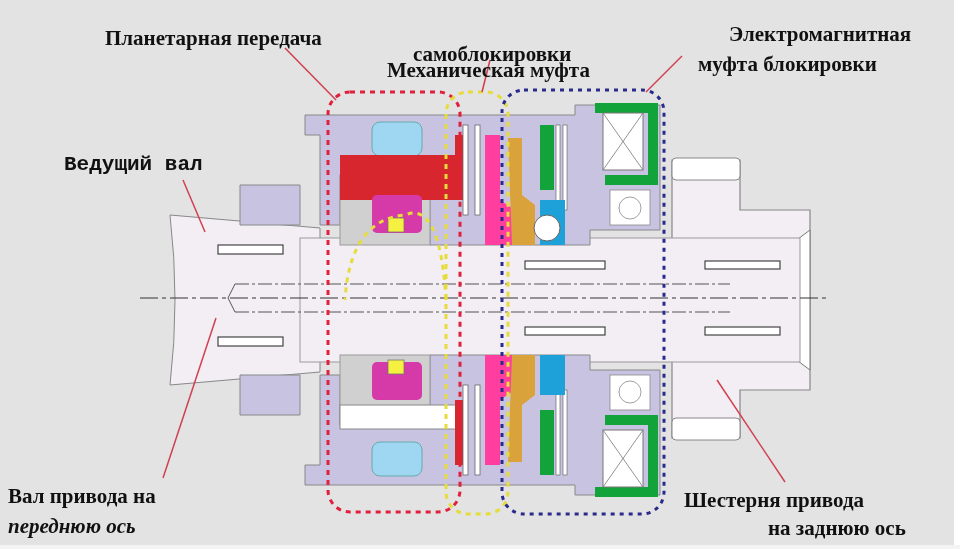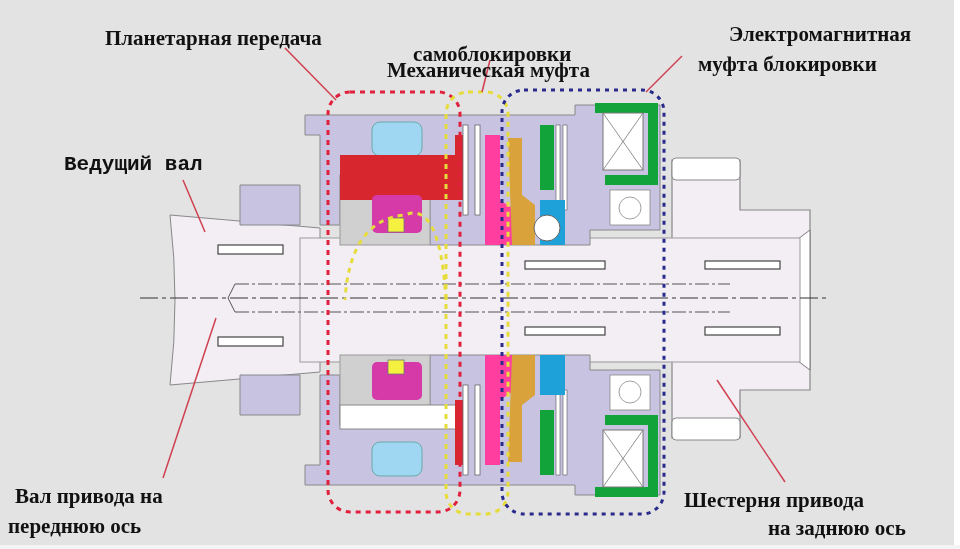--- a/index.html
+++ b/index.html
@@ -106,19 +106,19 @@
   <line x1="216" y1="318" x2="163" y2="478" stroke="#d04050" stroke-width="1.5"></line>
   <line x1="717" y1="380" x2="785" y2="482" stroke="#d04050" stroke-width="1.5"></line>
 </svg>
 
 <div class="lbl" style="left:60px;top:26px;margin-left:45px;">Планетарная передача</div>
 <div class="lbl" style="left:387px;top:14px;margin-top:44px;">Механическая муфта</div>
 <div class="lbl" style="left:371px;top:42px;margin-left:42px;">самоблокировки</div>
 <div class="lbl" style="left:698px;top:22px;margin-left:31px;">Электромагнитная</div>
 <div class="lbl" style="left:698px;top:52px;">муфта блокировки</div>
 <div class="lbl" style="left:64px;top:152px;font-family:Liberation Mono, monospace;">Ведущий вал</div>
-<div class="lbl" style="left:15px;top:484px;">Вал привода на</div>
-<div class="lbl" style="left:8px;top:514px;">переднюю ось</div>
+<div class="lbl" style="left:8px;top:484px;">Вал привода на</div>
+<div class="lbl" style="left:8px;top:514px;font-style:italic;">переднюю ось</div>
 <div class="lbl" style="left:684px;top:488px;">Шестерня привода</div>
 <div class="lbl" style="left:724px;top:516px;margin-left:44px;">на заднюю ось</div>
 
 <div class="frame"></div>
 <div class="bottomframe"></div>
 
 </body></html>

